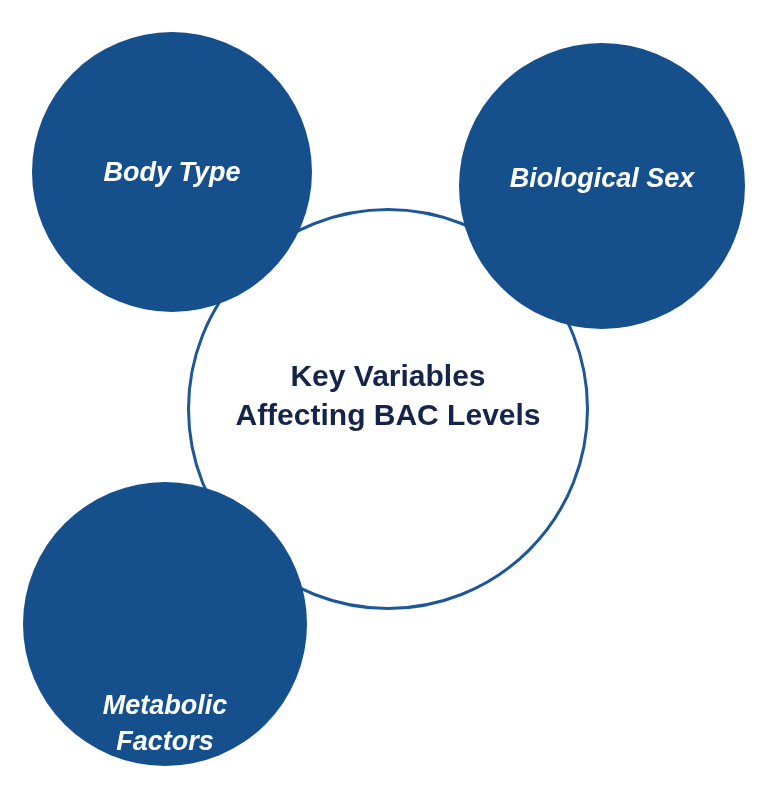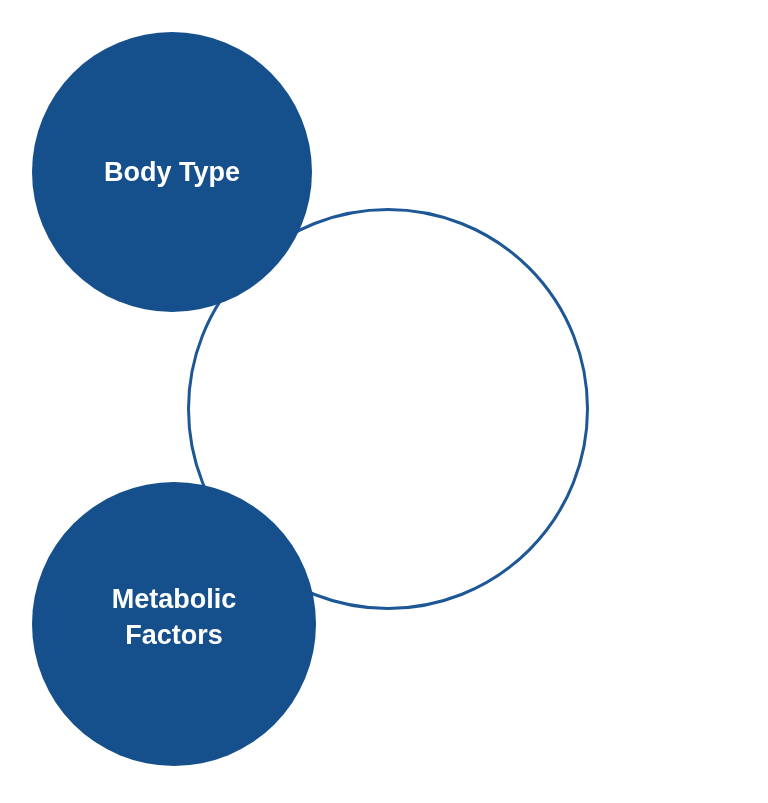--- a/index.html
+++ b/index.html
@@ -47,40 +47,45 @@
     z-index: 3;
     display: flex;
     align-items: center;
     justify-content: center;
     text-align: center;
     color: var(--node-text);
     font-size: 27px;
     font-weight: bold;
     line-height: 36px;
   }
-  .node .node-label { white-space: pre-line; }
+  .node .node-label { white-space: pre-line; font-style: italic; }
   .node-tl { left: 32px;  top: 32px;  width: 280px; height: 280px; }
   .node-tr { left: 459px; top: 43px;  width: 286px; height: 286px; }
-  .node-bl { left: 32px;  top: 482px; width: 284px; height: 284px; }
+  .node-bl { left: 23px;  top: 482px; width: 284px; height: 284px; align-items: flex-end; }
   .node-br { left: 448px; top: 481px; width: 286px; height: 286px; }
   .node-tr .node-label { transform: translateY(-8px); }
   .node-bl .node-label { transform: translateY(-7px); }
 </style>
 </head>
 <body>
 
 <div class="canvas">
 
   <div class="ring"></div>
 
+  <div class="center-label">Key Variables
+Affecting BAC Levels</div>
 
   <div class="node node-tl">
     <span class="node-label">Body Type</span>
   </div>
 
+  <div class="node node-tr">
+    <span class="node-label">Biological Sex</span>
+  </div>
 
   <div class="node node-bl">
     <span class="node-label">Metabolic
 Factors</span>
   </div>
 
 
 </div>
 
 </body></html>

